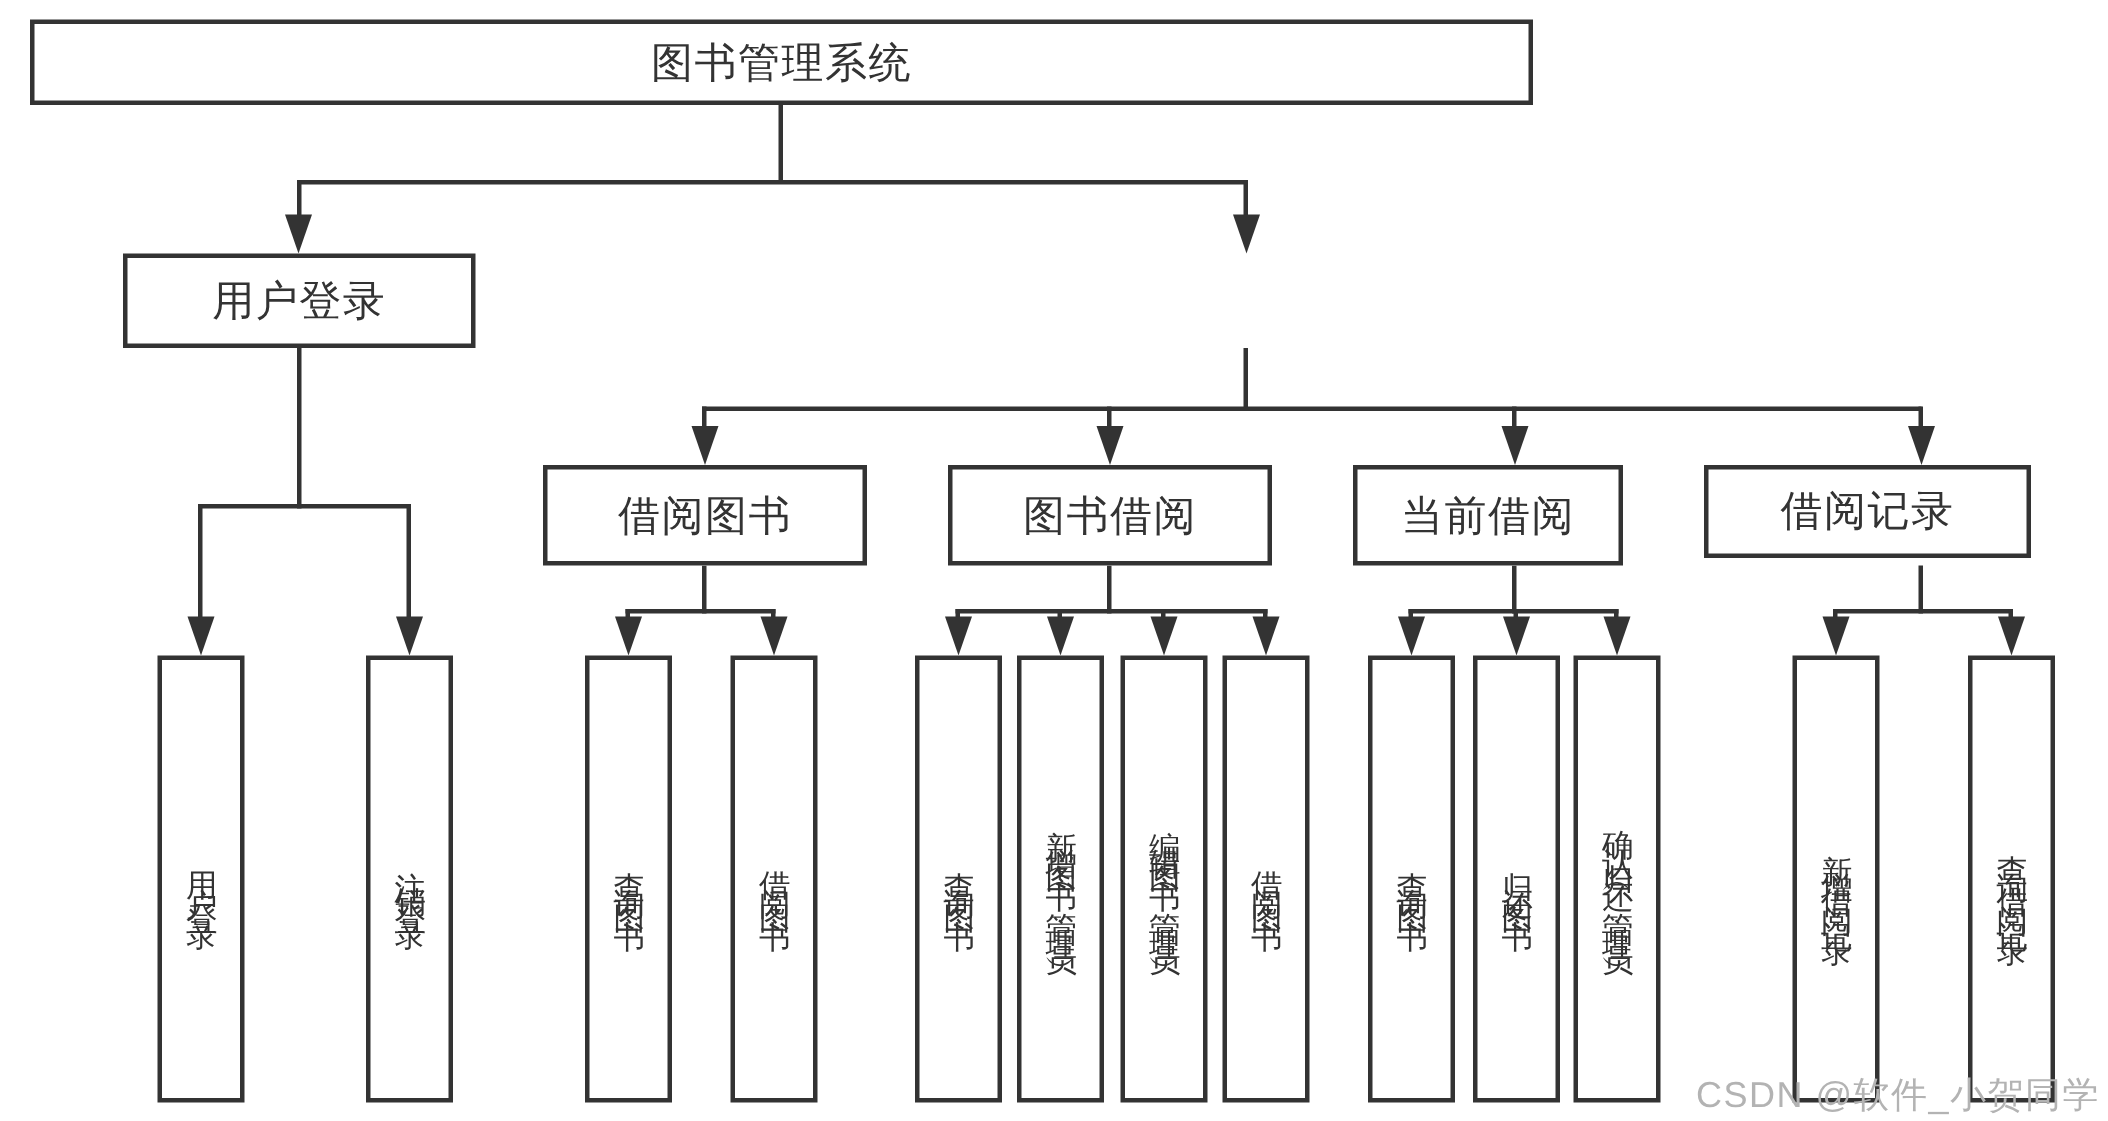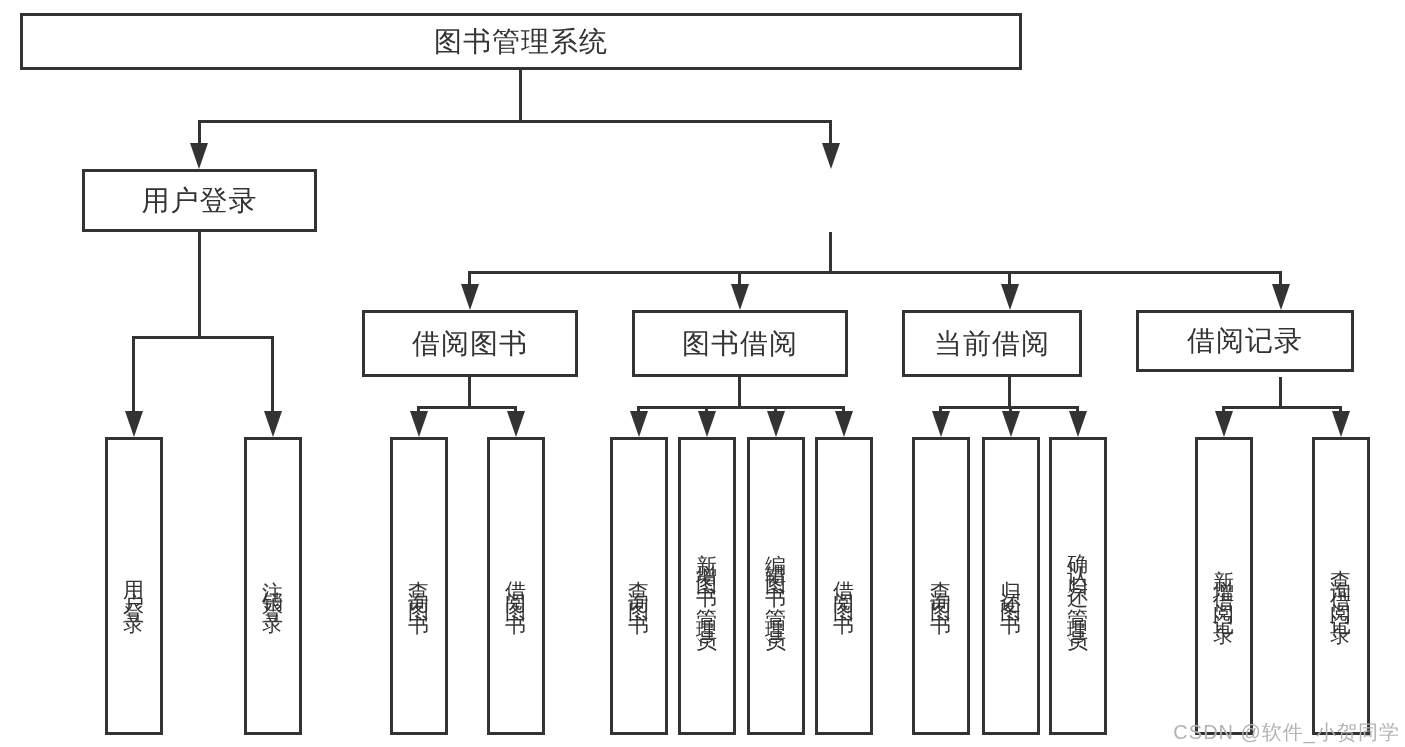--- a/index.html
+++ b/index.html
@@ -47,21 +47,21 @@
   .arr{
     position:absolute;width:0;height:0;
     border-left:9px solid transparent;
     border-right:9px solid transparent;
     border-top:26px solid var(--line);
     z-index:1;
   }
   .watermark{
     position:absolute;
     right:5px;bottom:1px;
-    font-size:20px;
+    font-size:24px;
     color:var(--wm);
     letter-spacing:1px;
     z-index:6;
     white-space:nowrap;
   }
 </style>
 </head>
 <body>
 
 <div class="canvas">

